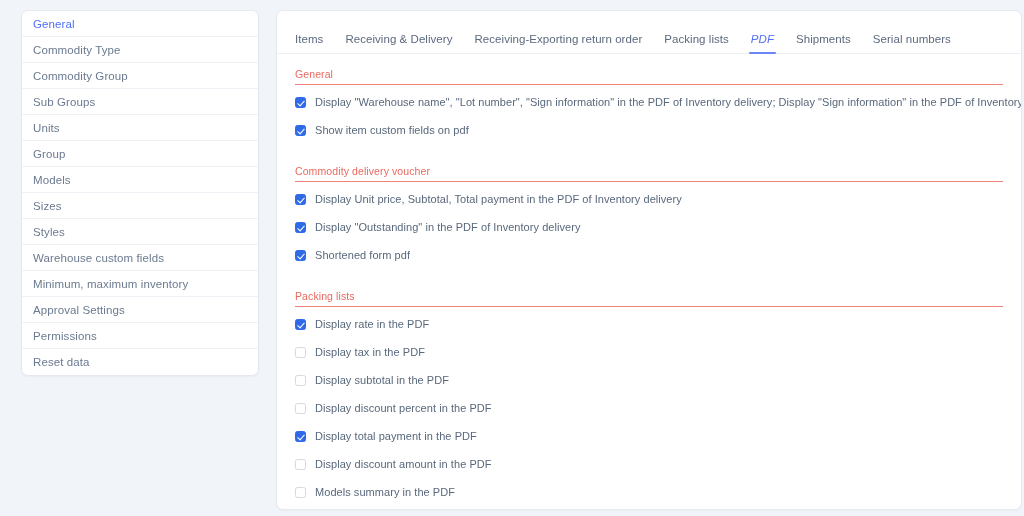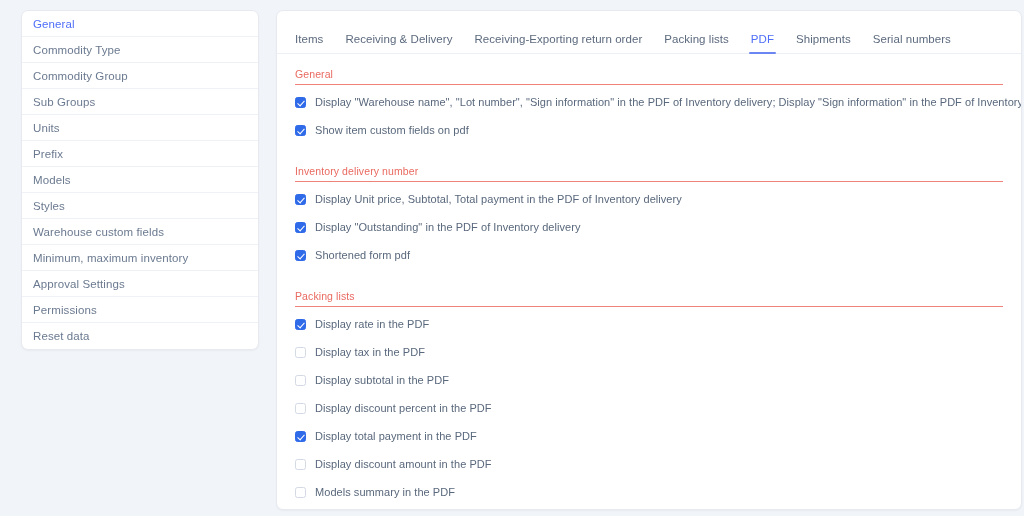--- a/index.html
+++ b/index.html
@@ -73,21 +73,21 @@
     font-size: 11.5px;
     color: #5c6a7e;
     padding: 4px 0 8px 0;
     margin-right: 22px;
     cursor: pointer;
     white-space: nowrap;
     position: relative;
     letter-spacing: 0.05px;
   }
   .tab:last-child { margin-right: 0; }
-  .tab.active { color: #4f6ef7; }
+  .tab.active { color: #4f6ef7; font-style: italic; }
   .tab.active::after {
     content: "";
     position: absolute;
     left: -2px; right: -2px; bottom: -1px;
     height: 2px;
     background: #6b86f2;
     border-radius: 1px;
   }
 
   .content { padding: 0 18px 0 18px; }
@@ -160,24 +160,27 @@
       <div class="side-item">
         <span>Commodity Group</span>
       </div>
       <div class="side-item">
         <span>Sub Groups</span>
       </div>
       <div class="side-item">
         <span>Units</span>
       </div>
       <div class="side-item">
-        <span>Prefix</span>
+        <span>Group</span>
       </div>
       <div class="side-item">
         <span>Models</span>
+      </div>
+      <div class="side-item">
+        <span>Sizes</span>
       </div>
       <div class="side-item">
         <span>Styles</span>
       </div>
       <div class="side-item">
         <span>Warehouse custom fields</span>
       </div>
       <div class="side-item">
         <span>Minimum, maximum inventory</span>
       </div>
@@ -207,21 +210,21 @@
         <div class="section-rule"></div>
         <div class="group-gap"></div>
         <div class="check-row">
           <span class="cbox on"></span>
           <span class="cb-label">Display "Warehouse name", "Lot number", "Sign information" in the PDF of Inventory delivery; Display "Sign information" in the PDF of Inventory receipt</span>
         </div>
         <div class="check-row">
           <span class="cbox on"></span>
           <span class="cb-label">Show item custom fields on pdf</span>
         </div>
-        <div class="section-head">Inventory delivery number</div>
+        <div class="section-head">Commodity delivery voucher</div>
         <div class="section-rule"></div>
         <div class="group-gap"></div>
         <div class="check-row">
           <span class="cbox on"></span>
           <span class="cb-label">Display Unit price, Subtotal, Total payment in the PDF of Inventory delivery</span>
         </div>
         <div class="check-row">
           <span class="cbox on"></span>
           <span class="cb-label">Display "Outstanding" in the PDF of Inventory delivery</span>
         </div>

